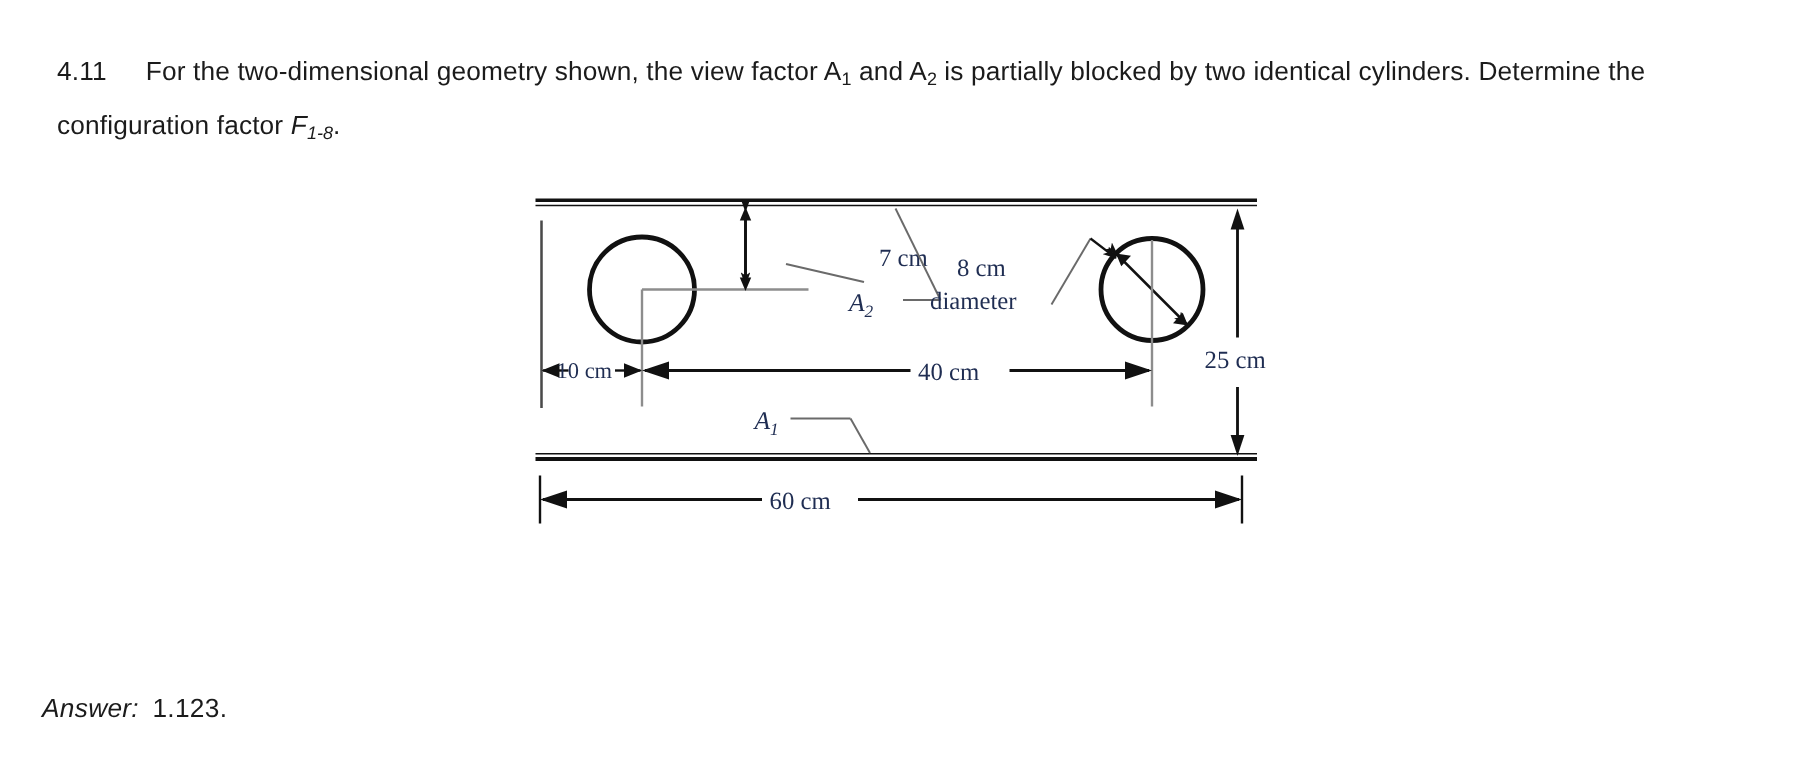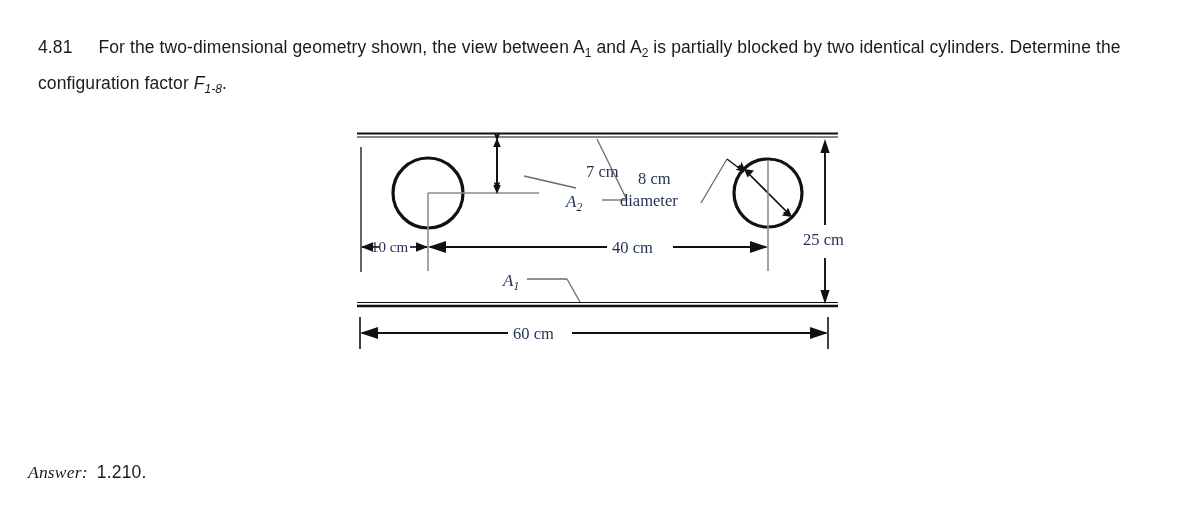--- a/index.html
+++ b/index.html
@@ -56,31 +56,30 @@
   #answer-line {
     position: absolute;
     left: 28px;
     top: 462px;
     font-size: 17.5px;
     color: #1b1b1b;
     letter-spacing: 0.2px;
   }
   #answer-line .lbl {
     font-style: italic;
-    font-family: Liberation Serif, serif;
   }
   #answer-line .val {
     margin-left: 9px;
   }
 </style>
 </head>
 <body>
 
 <div id="problem-statement">
-  <span class="num">4.81</span><span>For the two-dimensional geometry shown, the view between A</span><span class="sub">1</span><span> and A</span><span class="sub">2</span><span> is partially blocked by two identical cylinders.  Determine the configuration factor </span><span class="ital">F</span><span class="sub ital">1-8</span><span>.</span>
+  <span class="num">4.11</span><span>For the two-dimensional geometry shown, the view factor A</span><span class="sub">1</span><span> and A</span><span class="sub">2</span><span> is partially blocked by two identical cylinders.  Determine the configuration factor </span><span class="ital">F</span><span class="sub ital">1-8</span><span>.</span>
 </div>
 
 <div id="figure">
 <svg width="1200" height="505" viewBox="0 0 1200 505" xmlns="http://www.w3.org/2000/svg">
   <defs>
     <marker id="arrHeadR" markerWidth="13" markerHeight="9" refX="12" refY="4.5" orient="auto" markerUnits="userSpaceOnUse">
       <path d="M0,0 L13,4.5 L0,9 L3,4.5 Z" fill="#111111"></path>
     </marker>
     <marker id="arrHeadL" markerWidth="13" markerHeight="9" refX="12" refY="4.5" orient="auto" markerUnits="userSpaceOnUse">
       <path d="M0,0 L13,4.5 L0,9 L3,4.5 Z" fill="#111111"></path>
@@ -188,14 +187,14 @@
     <line x1="362" y1="333" x2="508" y2="333" stroke="#111111" stroke-width="1.9"></line>
     <path d="M360,333 L378,327 L378,339 Z" fill="#111111"></path>
     <line x1="572" y1="333" x2="826" y2="333" stroke="#111111" stroke-width="1.9"></line>
     <path d="M828,333 L810,327 L810,339 Z" fill="#111111"></path>
   </g>
   <text x="513" y="339" font-family="'Liberation Serif', serif" font-size="16.5" fill="#1f2d52">60 cm</text>
 </svg>
 </div>
 
 <div id="answer-line">
-  <span class="lbl">Answer:</span><span class="val">1.210.</span>
+  <span class="lbl">Answer:</span><span class="val">1.123.</span>
 </div>
 
 </body></html>

